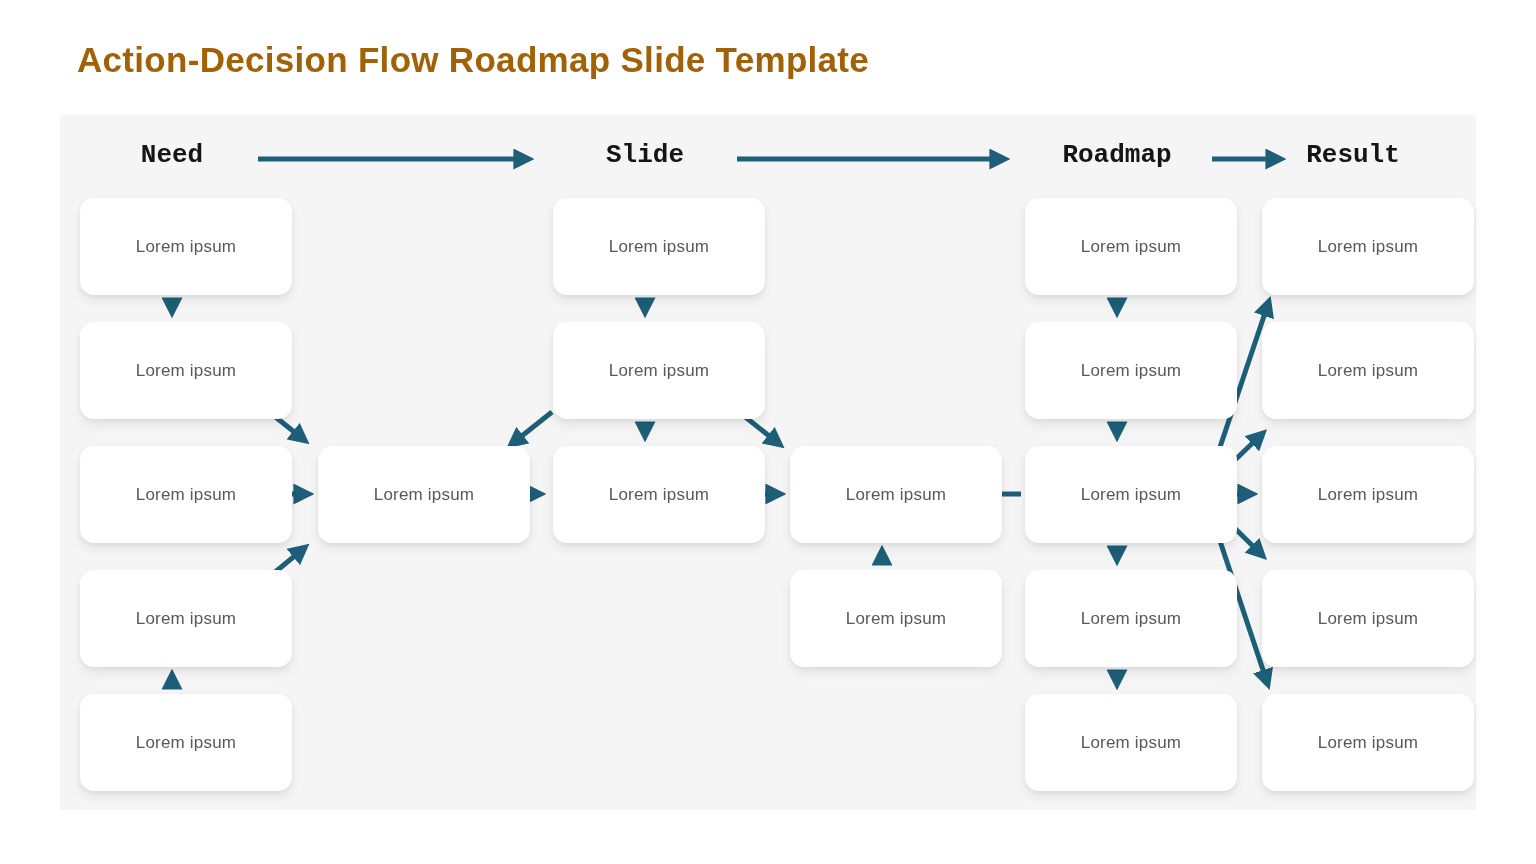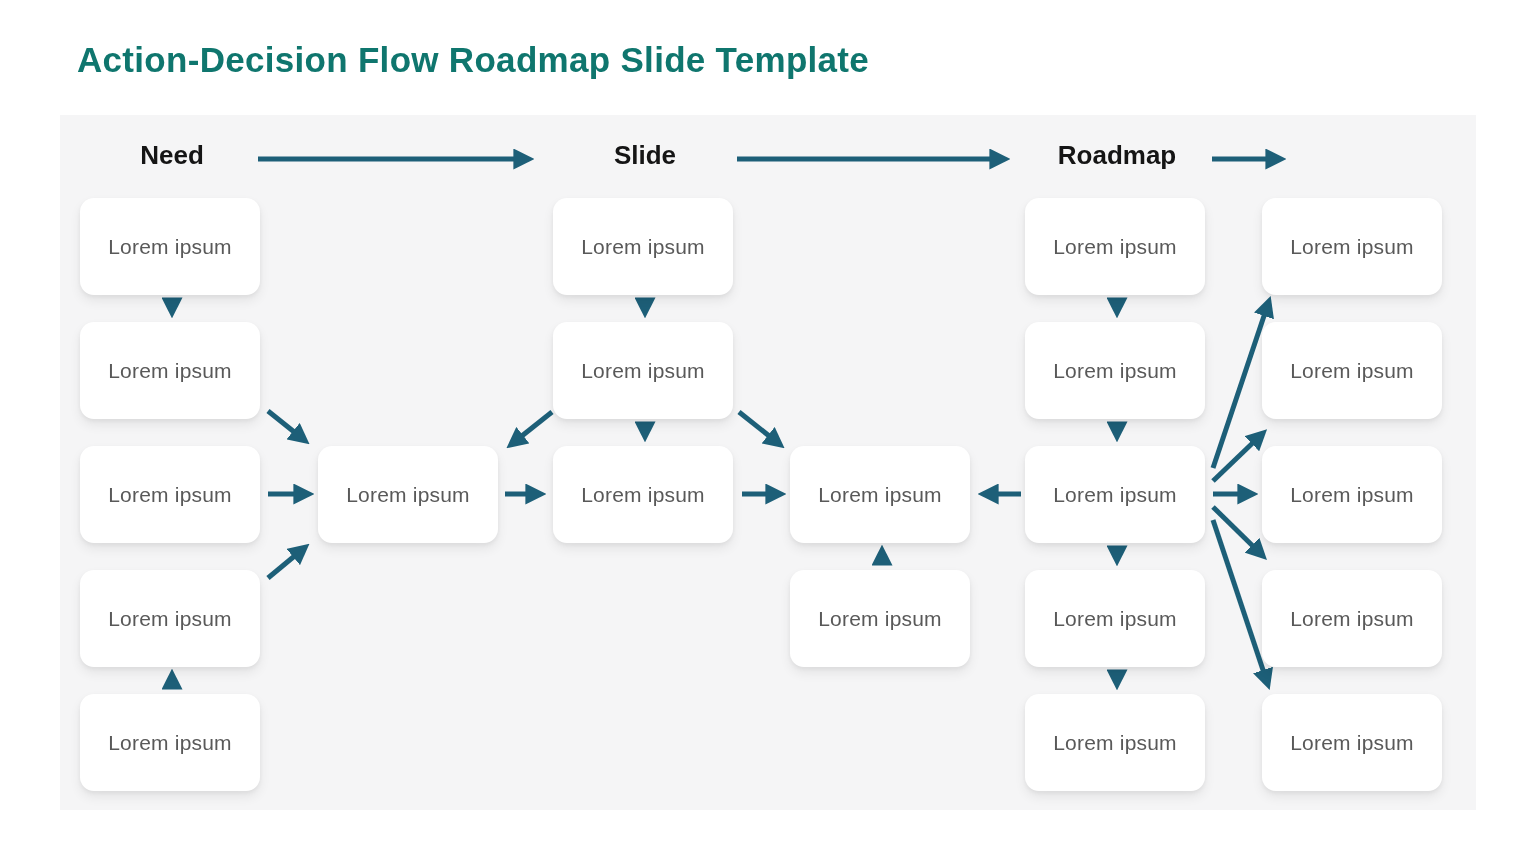--- a/index.html
+++ b/index.html
@@ -10,52 +10,53 @@
     background: #ffffff;
     font-family: "Liberation Sans", sans-serif;
     overflow: hidden;
   }
   .slide-title {
     position: absolute;
     left: 77px;
     top: 40px;
     font-size: 35px;
     font-weight: 700;
-    color: #0f766e;
+    color: #a16207;
     letter-spacing: 0.3px;
   }
   .panel {
     position: absolute;
     left: 60px;
     top: 115px;
     width: 1416px;
     height: 695px;
     background: #f5f5f6;
   }
   .col-header {
     position: absolute;
     top: 140px;
     width: 180px;
     text-align: center;
     font-size: 26px;
     font-weight: 700;
     color: #151515;
+    font-family: Liberation Mono, monospace;
   }
   .node {
     position: absolute;
-    width: 180px;
+    width: 212px;
     height: 97px;
     background: #ffffff;
     border-radius: 14px;
     box-shadow: 0 6px 12px rgba(0,0,0,0.07), 0 2px 4px rgba(0,0,0,0.05);
     display: flex;
     align-items: center;
     justify-content: center;
     color: #595959;
-    font-size: 21px;
+    font-size: 17px;
     letter-spacing: 0.2px;
   }
   .connector-layer {
     position: absolute;
     left: 0; top: 0;
     width: 1536px;
     height: 864px;
     pointer-events: none;
   }
   .connector-layer line { stroke: #1d5f78; stroke-width: 5; }
@@ -65,20 +66,21 @@
 
 <div class="canvas">
 
   <div class="slide-title">Action-Decision Flow Roadmap Slide Template</div>
 
   <div class="panel"></div>
 
   <div class="col-header" style="left:82px">Need</div>
   <div class="col-header" style="left:555px">Slide</div>
   <div class="col-header" style="left:1027px">Roadmap</div>
+  <div class="col-header" style="left:1263px">Result</div>
 
   <svg class="connector-layer" width="1536" height="864" viewBox="0 0 1536 864">
     <defs>
       <marker id="ah" viewBox="0 0 10 10" refX="6" refY="5" markerWidth="4.2" markerHeight="4.2" orient="auto-start-reverse">
         <path d="M0,0 L10,5 L0,10 z" fill="#1d5f78"></path>
       </marker>
     </defs>
 
     <line x1="258" y1="159" x2="526" y2="159" marker-end="url(#ah)"></line>
     <line x1="737" y1="159" x2="1002" y2="159" marker-end="url(#ah)"></line>

